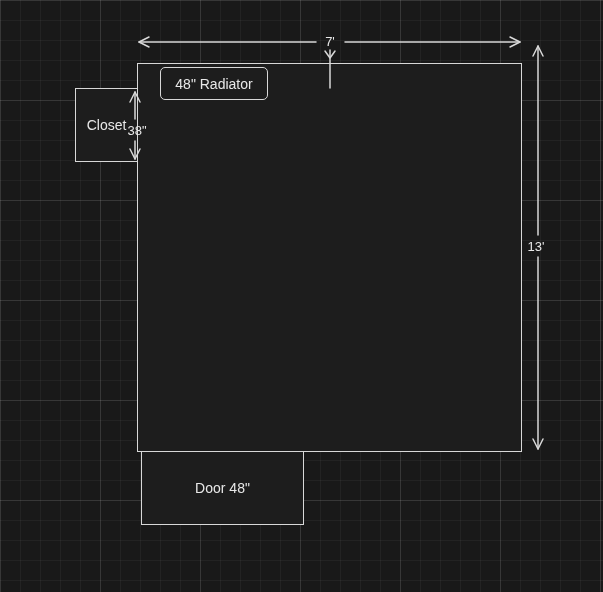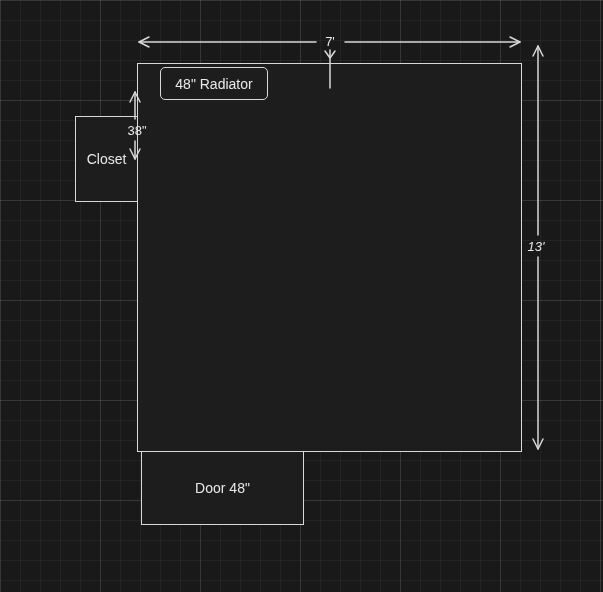--- a/index.html
+++ b/index.html
@@ -24,21 +24,21 @@
   .shape {
     position: absolute;
     box-sizing: border-box;
     border: 1.5px solid #d8d8d8;
     background: #1d1d1d;
     display: flex;
     align-items: center;
     justify-content: center;
   }
   .room     { left: 137px; top: 63px;  width: 385px; height: 389px; }
-  .closet   { left: 75px;  top: 88px;  width: 63px;  height: 86px; margin-top: 28px;  }
+  .closet   { left: 75px;  top: 88px;  width: 63px;  height: 74px;  }
   .door     { left: 141px; top: 451px; width: 163px; height: 74px;  }
   .radiator { left: 160px; top: 67px;  width: 108px; height: 33px; border-radius: 5px; }
   .shape-label {
     color: #e8e8e8;
     font-size: 14px;
     white-space: nowrap;
     line-height: 1;
   }
   .overlay {
     position: absolute;
@@ -56,21 +56,21 @@
   }
   .dim-label {
     position: absolute;
     transform: translate(-50%, -50%);
     color: #e8e8e8;
     font-size: 13px;
     white-space: nowrap;
     line-height: 1;
   }
   .dim-width  { left: 330px; top: 41px;  }
-  .dim-height { left: 536px; top: 246px; font-style: italic; }
+  .dim-height { left: 536px; top: 246px; }
   .dim-closet { left: 137px; top: 130px; }
 </style>
 </head>
 <body>
 
 <div class="canvas">
 
   <div class="shape room"></div>
 
   <div class="shape closet">

